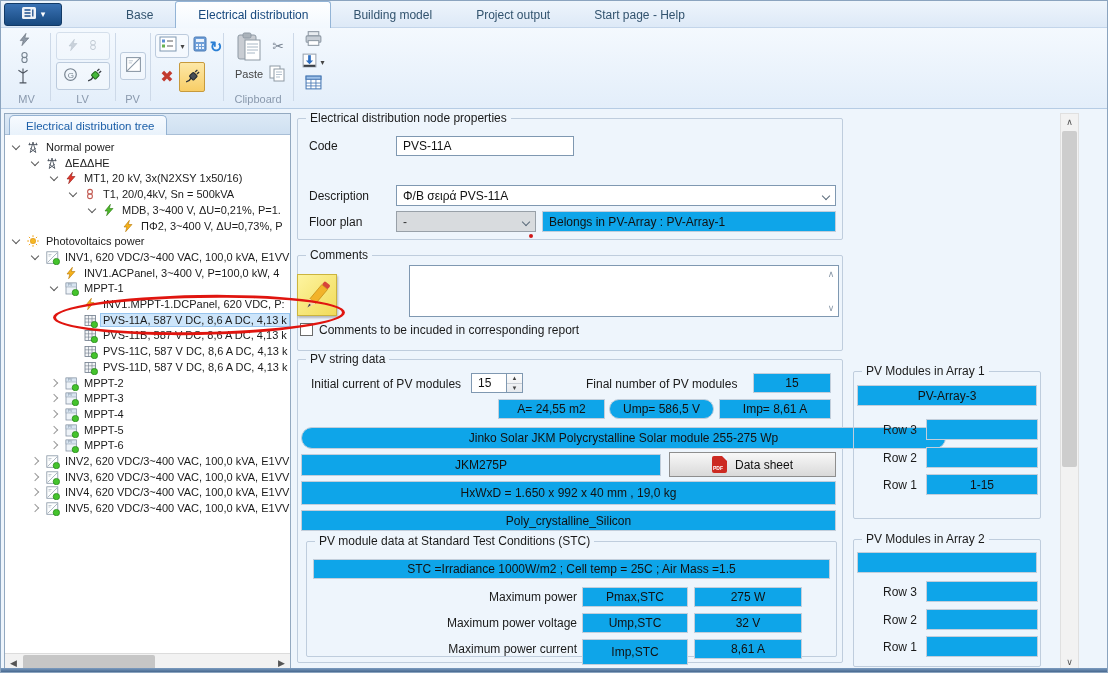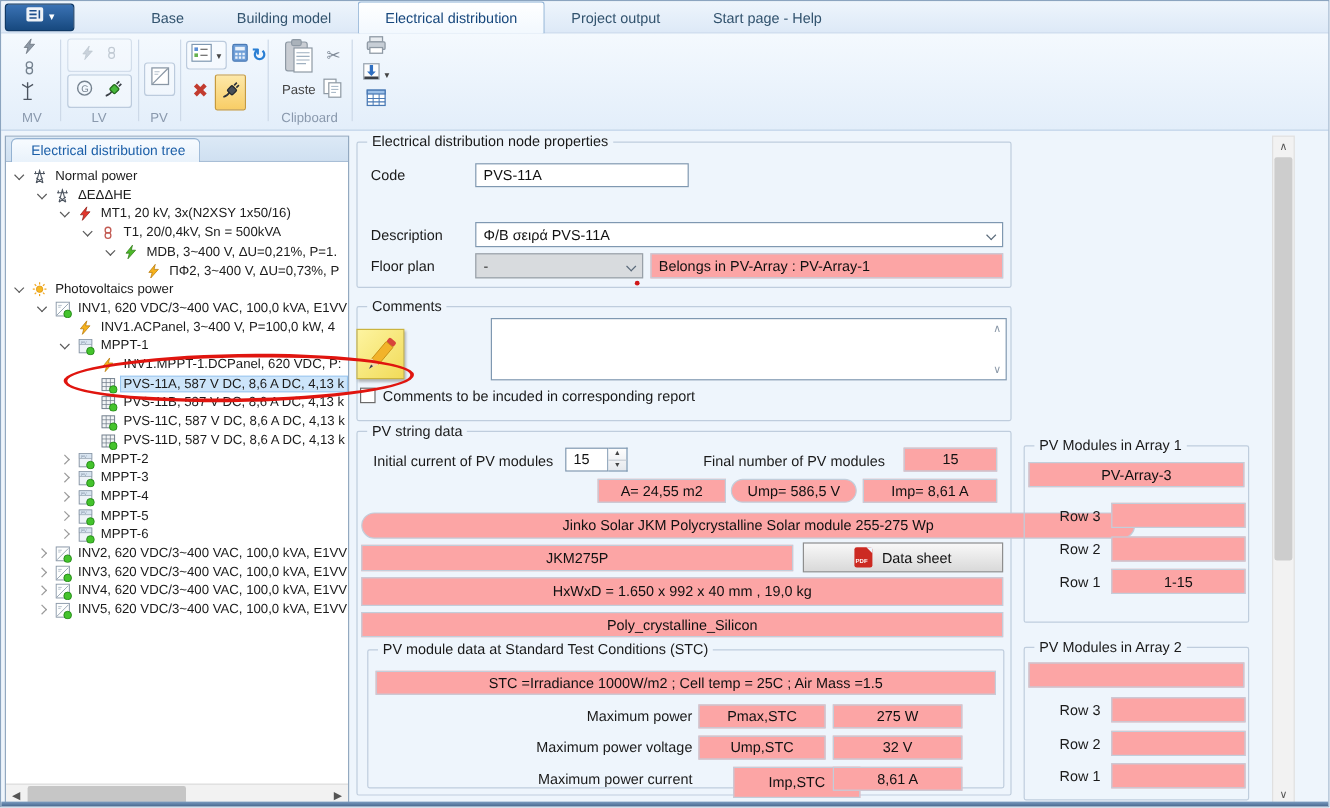--- a/index.html
+++ b/index.html
@@ -46,21 +46,21 @@
 
 #hscroll{position:absolute;left:0;bottom:0;width:100%;height:17px;background:#f2f2f2;border-top:1px solid #dcdcdc;}
 .harrow{position:absolute;top:0;width:17px;height:17px;display:flex;align-items:center;justify-content:center;font-size:9px;color:#555;cursor:pointer;}
 #hthumb{position:absolute;left:18px;top:1px;width:132px;height:15px;background:#c6c6c6;border-radius:2px;cursor:pointer;}
 
 
 .gbox{position:absolute;border:1px solid #bfcddd;border-radius:2px;}
 .gtitle{position:absolute;top:-8px;left:8px;background:#eef5fc;padding:0 4px;font-size:12px;color:#1a1a1a;white-space:nowrap;}
 .lbl{position:absolute;font-size:12px;color:#1a1a1a;white-space:nowrap;}
 .lbl.r{text-align:right;}
-.fld{position:absolute;background:#fca5a5;border:1px solid #c2cedb;font-size:12px;color:#111;display:flex;align-items:center;justify-content:center;white-space:nowrap;overflow:hidden;}
+.fld{position:absolute;background:#0ea5e9;border:1px solid #c2cedb;font-size:12px;color:#111;display:flex;align-items:center;justify-content:center;white-space:nowrap;overflow:hidden;}
 .fld.left{justify-content:flex-start;padding-left:6px;}
 .inp{position:absolute;background:#fff;border:1px solid #7f98b1;font-size:12px;color:#111;display:flex;align-items:center;padding-left:6px;white-space:nowrap;}
 .combo-arrow{position:absolute;right:6px;top:7px;width:6px;height:6px;border-right:1.5px solid #5a6a7a;border-bottom:1.5px solid #5a6a7a;transform:rotate(45deg);}
 .combo-dis{background:#d8dbde;color:#333;border:1px solid #98a0a8;}
 #reqdot{position:absolute;width:4px;height:4px;background:#d01818;border-radius:50%;}
 #noteicon{position:absolute;left:296px;top:273px;width:40px;height:42px;background:linear-gradient(135deg,#fdf4a0,#f1db59);border:1px solid #cbb43e;box-shadow:1px 2px 2px rgba(0,0,0,.25);cursor:pointer;}
 #noteicon svg{position:absolute;left:1px;top:2px;}
 #cmt-text{position:absolute;background:#fff;border:1px solid #7f98b1;}
 .vchev{position:absolute;right:2px;width:10px;height:10px;font-size:9px;color:#8a98a8;text-align:center;line-height:10px;cursor:pointer;}
 .cb{position:absolute;width:13px;height:13px;background:#fff;border:1px solid #6b6b6b;cursor:pointer;}
@@ -92,22 +92,22 @@
     <div id="appbtn">
       <span><svg viewBox="0 0 16 14" width="16" height="14">
             <rect x="1" y="1" width="14" height="12" rx="1.5" fill="#fff" opacity="0.92"></rect>
             <path d="M3.5 4 h6 M3.5 7 h6 M3.5 10 h6" stroke="#1d4f8c" stroke-width="1.3"></path>
             <path d="M11.8 3.5 v7" stroke="#1d4f8c" stroke-width="1.3"></path>
           </svg></span>
       <span class="caret">▾</span>
     </div>
     <div id="tabs">
         <div class="tab">Base</div>
+        <div class="tab active">Electrical distribution</div>
         <div class="tab">Building model</div>
-        <div class="tab active">Electrical distribution</div>
         <div class="tab">Project output</div>
         <div class="tab">Start page - Help</div>
       </div>
   </div>
 
   <div id="ribbon">
 
     <div class="rg" style="left:2px;width:47px;">
       <div class="rbtn" style="left:12px;top:4px;width:18px;height:17px;">
           <span><svg viewBox="0 0 12 12" width="13" height="13">
@@ -611,21 +611,21 @@
       <div id="vthumb"></div>
       <span class="varrow" style="bottom:0;">∨</span>
     </div>
   <div class="lbl r" style="left:340px;top:481px;width:236px;">Maximum power</div>
       <div class="fld" style="left:581px;top:478px;width:106px;height:20px;">Pmax,STC</div>
       <div class="fld" style="left:693px;top:478px;width:108px;height:20px;">275  W</div>
       <div class="lbl r" style="left:340px;top:507px;width:236px;">Maximum power voltage</div>
       <div class="fld" style="left:581px;top:504px;width:106px;height:20px;">Ump,STC</div>
       <div class="fld" style="left:693px;top:504px;width:108px;height:20px;">32  V</div>
       <div class="lbl r" style="left:340px;top:533px;width:236px;">Maximum power current</div>
-      <div class="fld" style="left:610px;top:530px;width:106px;height:26px;">Imp,STC</div>
+      <div class="fld" style="left:581px;top:530px;width:106px;height:26px;">Imp,STC</div>
       <div class="fld" style="left:693px;top:530px;width:108px;height:20px;">8,61  A</div>
       <div class="lbl r" style="left:858px;top:314px;width:58px;">Row 3</div>
       <div class="fld" style="left:925px;top:310px;width:112px;height:21px;"></div>
       <div class="lbl r" style="left:858px;top:341.5px;width:58px;">Row 2</div>
       <div class="fld" style="left:925px;top:337.5px;width:112px;height:21px;"></div>
       <div class="lbl r" style="left:858px;top:369px;width:58px;">Row 1</div>
       <div class="fld" style="left:925px;top:365px;width:112px;height:21px;">1-15</div>
       <div class="lbl r" style="left:858px;top:476px;width:58px;">Row 3</div>
       <div class="fld" style="left:925px;top:472px;width:112px;height:21px;"></div>
       <div class="lbl r" style="left:858px;top:503.5px;width:58px;">Row 2</div>

